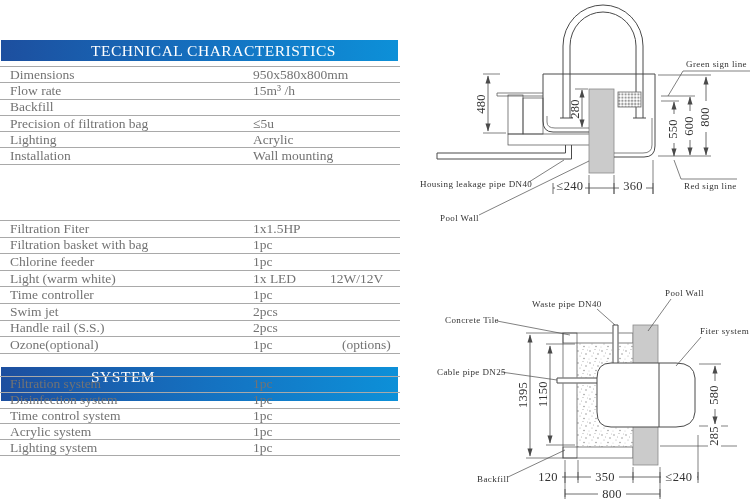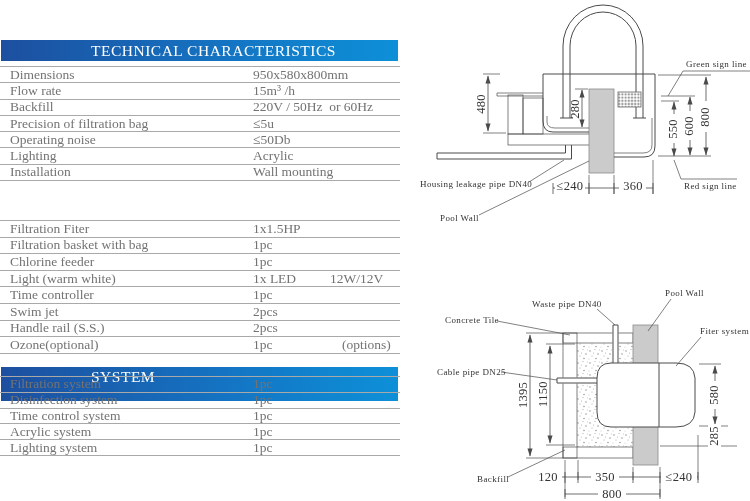--- a/index.html
+++ b/index.html
@@ -37,29 +37,24 @@
     <div class="row tcr">
         <span class="lbl">Dimensions</span>
         <span class="val">950x580x800mm</span>
       </div>
     <div class="row tcr">
         <span class="lbl">Flow rate</span>
         <span class="val">15m³ /h</span>
       </div>
     <div class="row tcr">
         <span class="lbl">Backfill</span>
-        <span class="val">220V / 50Hz  or 60Hz</span>
       </div>
     <div class="row tcr">
         <span class="lbl">Precision of filtration bag</span>
         <span class="val">≤5u</span>
-      </div>
-    <div class="row tcr">
-        <span class="lbl">Operating noise</span>
-        <span class="val">≤50Db</span>
       </div>
     <div class="row tcr">
         <span class="lbl">Lighting</span>
         <span class="val">Acrylic</span>
       </div>
     <div class="row tcr">
         <span class="lbl">Installation</span>
         <span class="val">Wall mounting</span>
       </div>
   </div>

